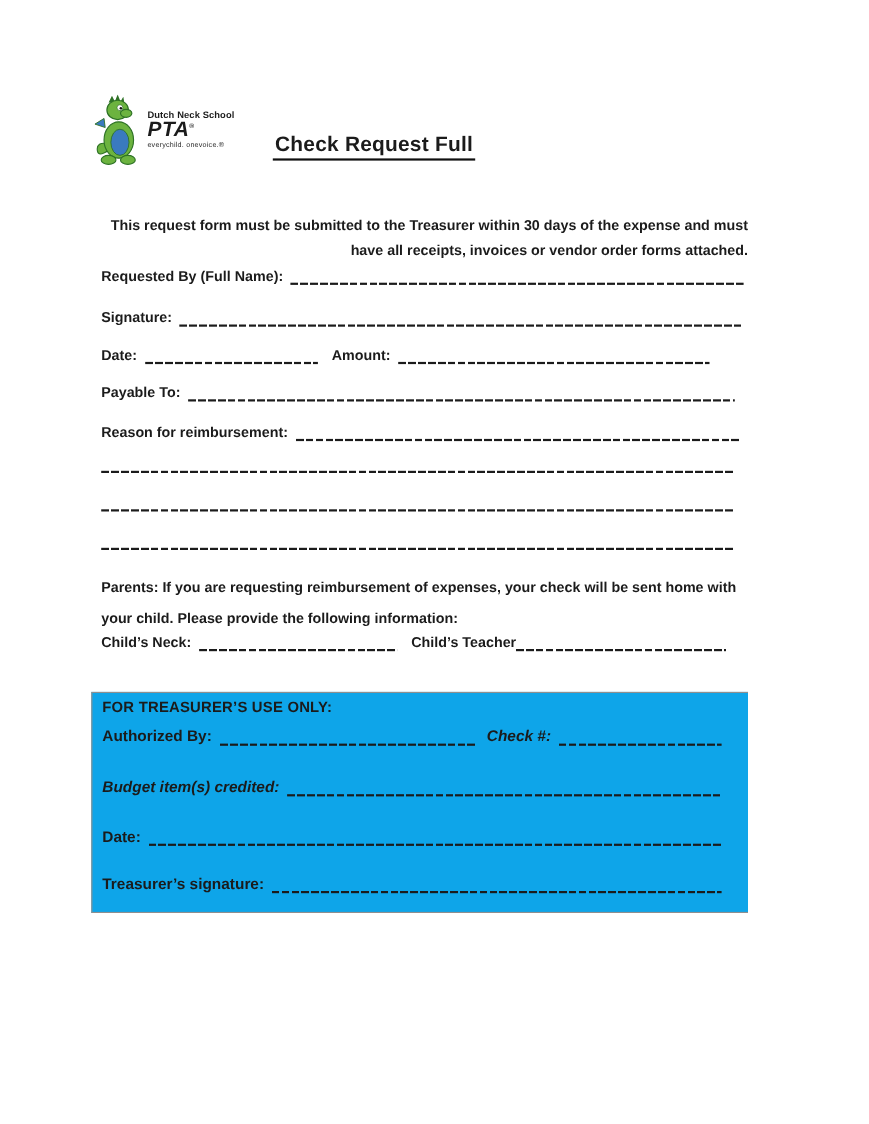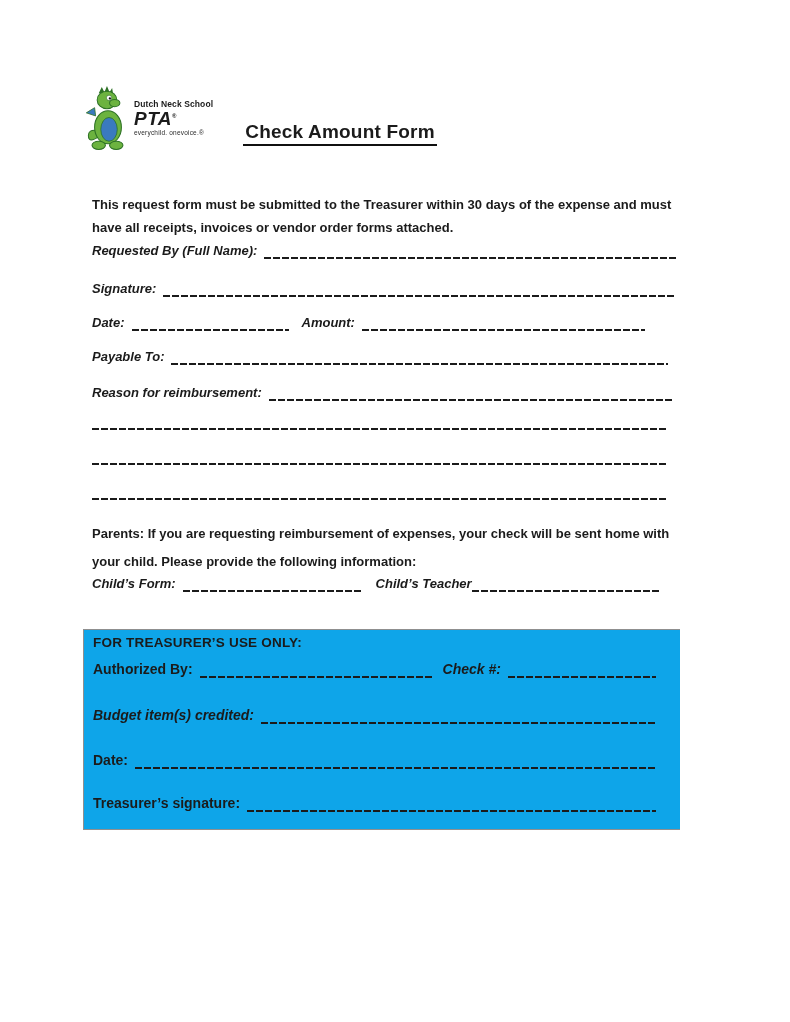--- a/index.html
+++ b/index.html
@@ -18,24 +18,24 @@
   .logo-text{margin-left:3px;line-height:1;}
   .logo-school{font-size:8.5px;letter-spacing:.1px;}
   .logo-org{font-size:19px;font-style:italic;letter-spacing:.5px;margin-top:1px;}
   .logo-org sup{font-size:6px;font-style:normal;vertical-align:super;}
   .logo-tagline{font-size:6.5px;font-weight:400;color:#2b2b2b;margin-top:2px;letter-spacing:.2px;}
   
   .title-wrap{position:absolute;left:0;top:121px;width:100%;text-align:center;}
   .title{display:inline-block;font-size:19px;border-bottom:2.5px solid #101010;padding:0 2px 1px 2px;letter-spacing:.2px;}
   
   .para{position:absolute;left:92px;font-size:13px;}
-  .intro{top:193px;width:588px;line-height:23px;}
+  .intro{top:193px;width:588px;line-height:23px;text-align:right;}
   .parents{top:520px;width:588px;line-height:28px;}
   
-  .row{position:absolute;left:92px;width:584px;display:flex;align-items:flex-end;font-size:13px;line-height:17px;font-style:italic;}
+  .row{position:absolute;left:92px;width:584px;display:flex;align-items:flex-end;font-size:13px;line-height:17px;}
   .row .lbl{white-space:nowrap;}
   .bl{
     flex:1 1 auto;height:17px;margin-left:7px;
     background:repeating-linear-gradient(90deg,#1b1b1b 0 7px,transparent 7px 9px) left bottom/100% 2px no-repeat;
   }
   .bl.fixed{flex:0 0 auto;}
   .bl.nogap{margin-left:0;}
   .row-requested{top:242px;}
   .row-signature{top:280px;}
   .row-dateamount{top:314px;width:553px;}
@@ -87,21 +87,21 @@
       <ellipse cx="30" cy="57.5" rx="6.5" ry="4" stroke="#2e7226" stroke-width="1" fill="#6cb33f"></ellipse>
     </svg>
     <div class="logo-text">
       <div class="logo-school">Dutch Neck School</div>
       <div class="logo-org"><span>PTA</span><sup>®</sup></div>
       <div class="logo-tagline">everychild. onevoice.®</div>
     </div>
   </div>
 
   <div class="title-wrap">
-    <span class="title">Check Amount Form</span>
+    <span class="title">Check Request Full</span>
   </div>
 
   <div class="para intro">This request form must be submitted to the Treasurer within 30 days of the expense and must have all receipts, invoices or vendor order forms attached.</div>
 
   <div class="row row-requested">
     <span class="lbl">Requested By (Full Name):</span>
     <span class="bl"></span>
   </div>
 
   <div class="row row-signature">
@@ -131,21 +131,21 @@
   <div class="row row-reason-bl2">
     <span class="bl nogap"></span>
   </div>
   <div class="row row-reason-bl3">
     <span class="bl nogap"></span>
   </div>
 
   <div class="para parents">Parents: If you are requesting reimbursement of expenses, your check will be sent home with your child. Please provide the following information:</div>
 
   <div class="row row-child">
-    <span class="lbl">Child’s Form:</span>
+    <span class="lbl">Child’s Neck:</span>
     <span class="bl fixed" style="width:180px;"></span>
     <span class="lbl lbl-gap">Child’s Teacher</span>
     <span class="bl nogap"></span>
   </div>
 
   <div class="tbox">
     <div class="tbox-heading">FOR TREASURER’S USE ONLY:</div>
 
     <div class="brow brow-auth">
       <span class="lbl">Authorized By:</span>

